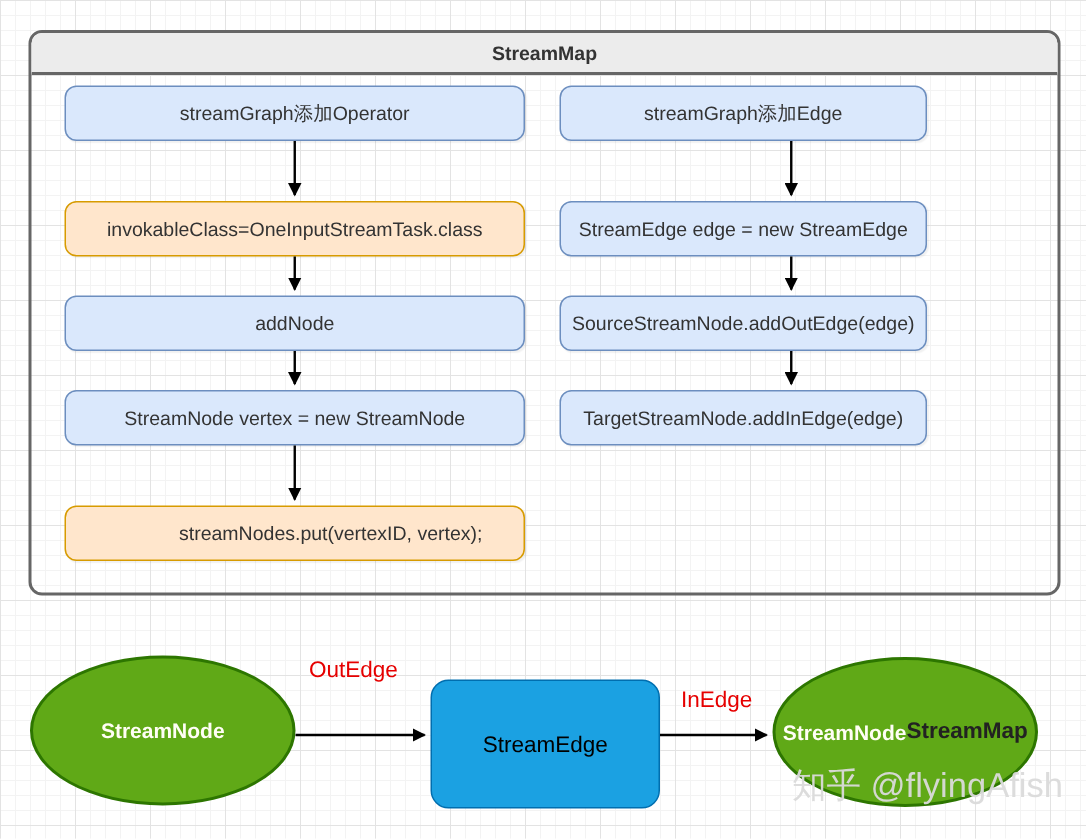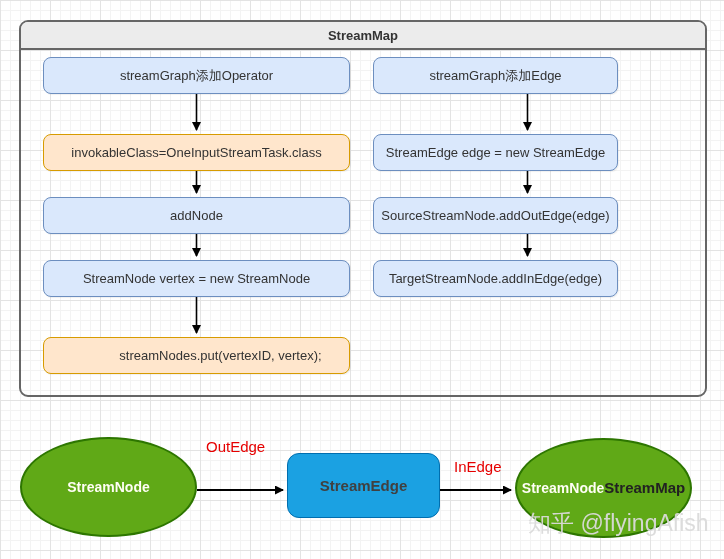--- a/index.html
+++ b/index.html
@@ -59,27 +59,27 @@
     background:var(--node-green-fill,#60a917);
     border:2px solid var(--node-green-stroke,#2d7600);
     border-radius:50%;
     box-sizing:border-box;
     display:flex;align-items:center;justify-content:center;
     line-height:1.35;
   }
   .gnode .l1{color:#fffef5;font-weight:bold;font-size:14px;}
   .gnode .l2{color:#222;font-weight:bold;font-size:15px;}
   .edgebox{
-    position:absolute;left:287px;top:453px;width:153px;height:65px;
+    position:absolute;left:287px;top:453px;width:153px;height:86px;
     background:var(--edge-blue-fill,#1ba1e2);
     border:1px solid var(--edge-blue-stroke,#006eaf);
     border-radius:12px;
     box-sizing:border-box;
     display:flex;align-items:center;justify-content:center;
-    color:#404040;font-weight:bold;font-size:15px;
+    color:#000000;font-weight:normal;font-size:15px;
   }
   .edge-label{
     position:absolute;
     color:var(--edge-label-red,#e60000);
     font-size:15px;
   }
   .watermark{
     position:absolute;left:528px;top:508px;
     font-size:23px;color:rgba(218,218,218,0.95);
     white-space:nowrap;

